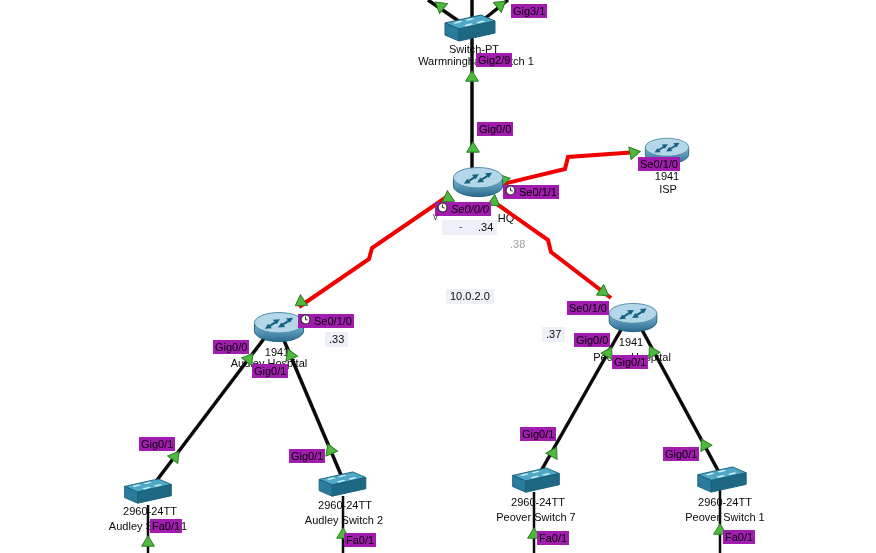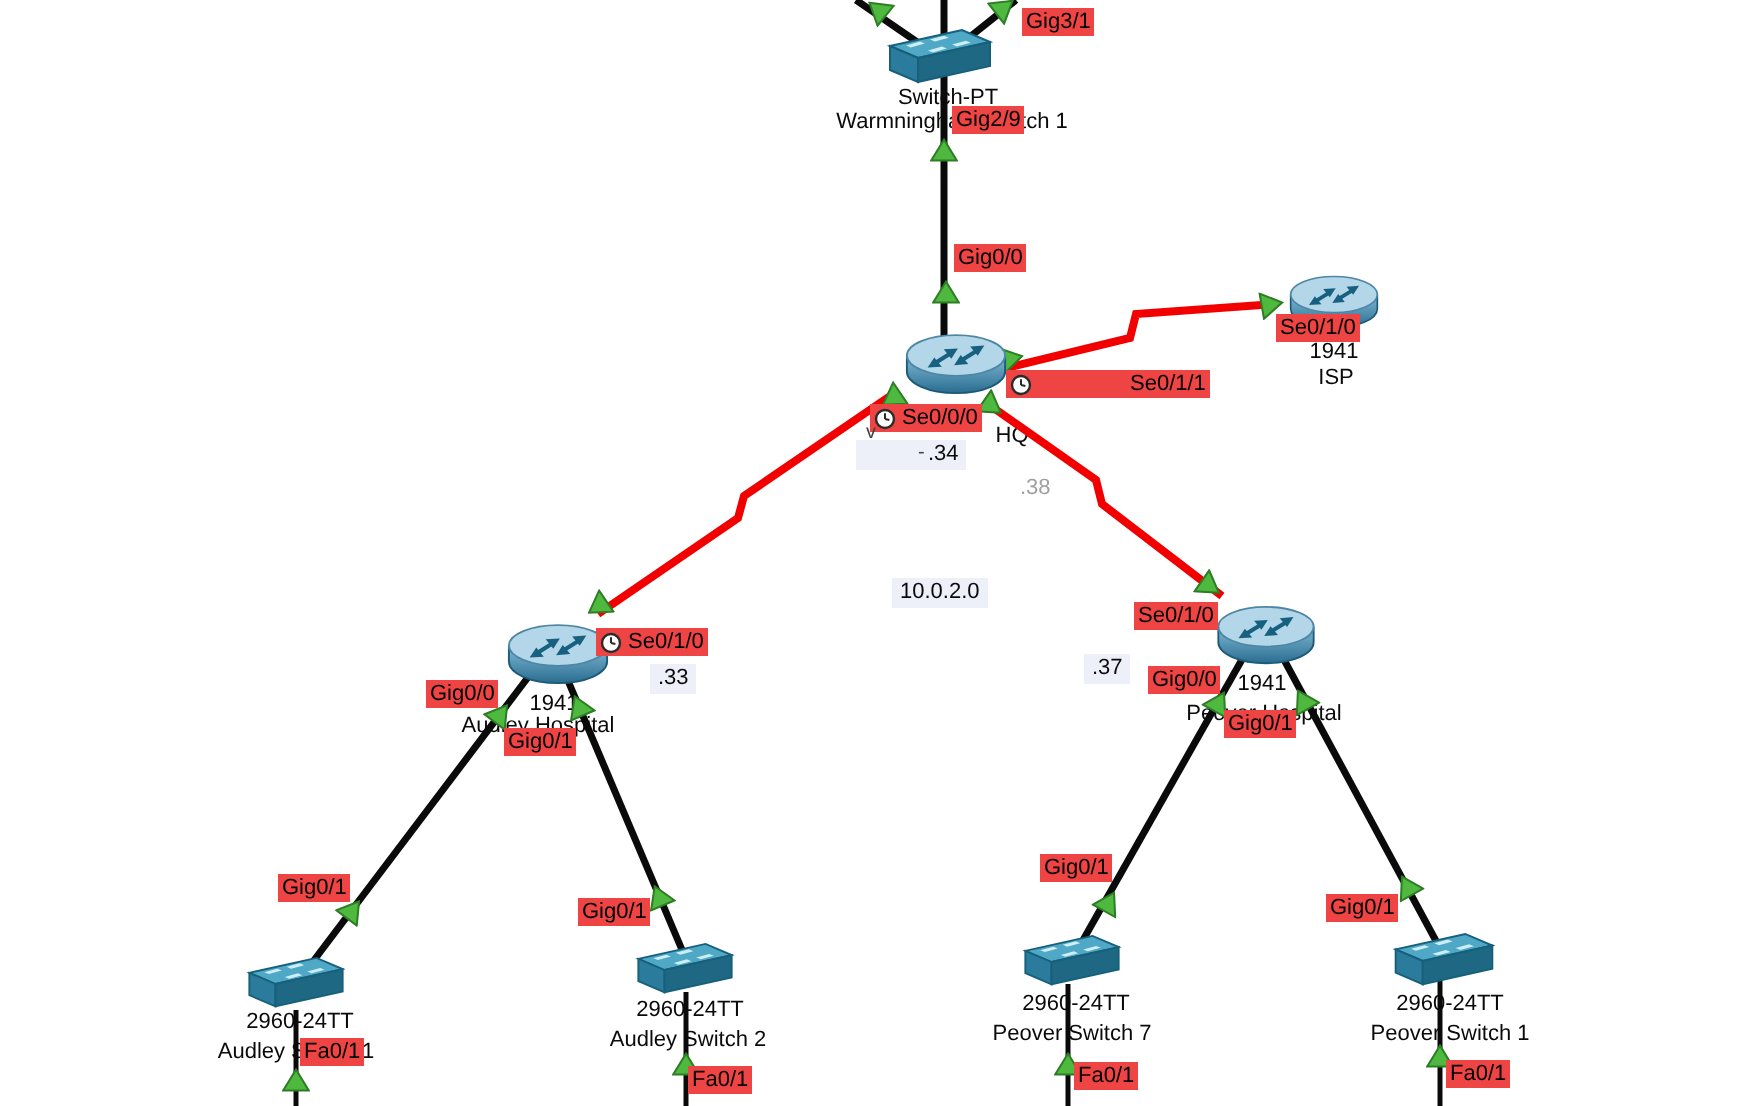--- a/index.html
+++ b/index.html
@@ -14,22 +14,22 @@
   svg.links{position:absolute;left:0;top:0;z-index:2;}
   .arrow{position:absolute;z-index:3;width:14px;height:12px;}
   .device{position:absolute;z-index:4;}
   .note{
     position:absolute;z-index:3;font-size:11px;color:#0a0a0a;background:#eef0f9;
     padding:1px 4px;white-space:nowrap;line-height:13px;
   }
   .note.faded{color:#a0a0a0;background:#ffffff;padding:0 2px;margin-top:44px;}
   .frag{position:absolute;z-index:5;font-size:10px;color:#444;white-space:nowrap;}
   .portlabel{
-    position:absolute;z-index:5;font-size:11px;color:#000;background:#ef4444;
-    padding:0 2px;white-space:nowrap;display:flex;align-items:center;line-height:14px;
+    position:absolute;z-index:5;font-size:11px;color:#000;background:#a21caf;
+    padding:0 2px;white-space:nowrap;display:flex;line-height:14px;
   }
   .portlabel .clock{display:inline-flex;margin-right:3px;}
 </style>
 </head>
 <body>
 
 <svg width="0" height="0" style="position:absolute" aria-hidden="true">
   <defs>
     <linearGradient id="grad-router-body" x1="0" y1="0" x2="0" y2="1">
       <stop offset="0" stop-color="#7fb7d4"></stop>
@@ -252,30 +252,30 @@
     <div class="devlabel" style="left: 725px; top: 511px;">Peover Switch 1</div>
     <div class="portlabel" style="left: 511px; top: 4px;">
       <span>Gig3/1</span>
     </div>
     <div class="portlabel" style="left: 476px; top: 53px;">
       <span>Gig2/9</span>
     </div>
     <div class="portlabel" style="left: 477px; top: 122px;">
       <span>Gig0/0</span>
     </div>
-    <div class="portlabel" style="left: 503px; top: 185px; gap: 46px;">
+    <div class="portlabel" style="left: 503px; top: 185px;">
       <span class="clock">
         <svg width="11" height="11" viewBox="0 0 12 12">
     <circle cx="6" cy="6" r="4.9" fill="#fff" stroke="#2b2b2b" stroke-width="1.3"></circle>
     <path d="M6 6 L6 2.8 M6 6 L8.4 6.6" stroke="#2b2b2b" stroke-width="1.1" fill="none"></path>
   </svg>
       </span>
       <span>Se0/1/1</span>
     </div>
-    <div class="portlabel" style="left: 435px; top: 202px;">
+    <div class="portlabel" style="left: 435px; top: 202px; font-style: italic;">
       <span class="clock">
         <svg width="11" height="11" viewBox="0 0 12 12">
     <circle cx="6" cy="6" r="4.9" fill="#fff" stroke="#2b2b2b" stroke-width="1.3"></circle>
     <path d="M6 6 L6 2.8 M6 6 L8.4 6.6" stroke="#2b2b2b" stroke-width="1.1" fill="none"></path>
   </svg>
       </span>
       <span>Se0/0/0</span>
     </div>
     <div class="portlabel" style="left: 638px; top: 157px;">
       <span>Se0/1/0</span>
@@ -321,20 +321,20 @@
     </div>
     <div class="portlabel" style="left: 344px; top: 533px;">
       <span>Fa0/1</span>
     </div>
     <div class="portlabel" style="left: 537px; top: 531px;">
       <span>Fa0/1</span>
     </div>
     <div class="portlabel" style="left: 723px; top: 530px;">
       <span>Fa0/1</span>
     </div>
-    <div class="note" style="left: 428px; top: 220px; padding-left: 36px;">.34</div>
+    <div class="note" style="left: 442px; top: 220px; padding-left: 36px;">.34</div>
     <div class="note" style="left: 325px; top: 332px;">.33</div>
     <div class="note" style="left: 542px; top: 327px;">.37</div>
     <div class="note" style="left: 446px; top: 289px;">10.0.2.0</div>
     <div class="note faded" style="left: 508px; top: 194px;">.38</div>
     <div class="frag" style="left: 433px; top: 211px;">v</div>
     <div class="frag" style="left: 459px; top: 221px;">-</div>
   </div>
 
 </body></html>

